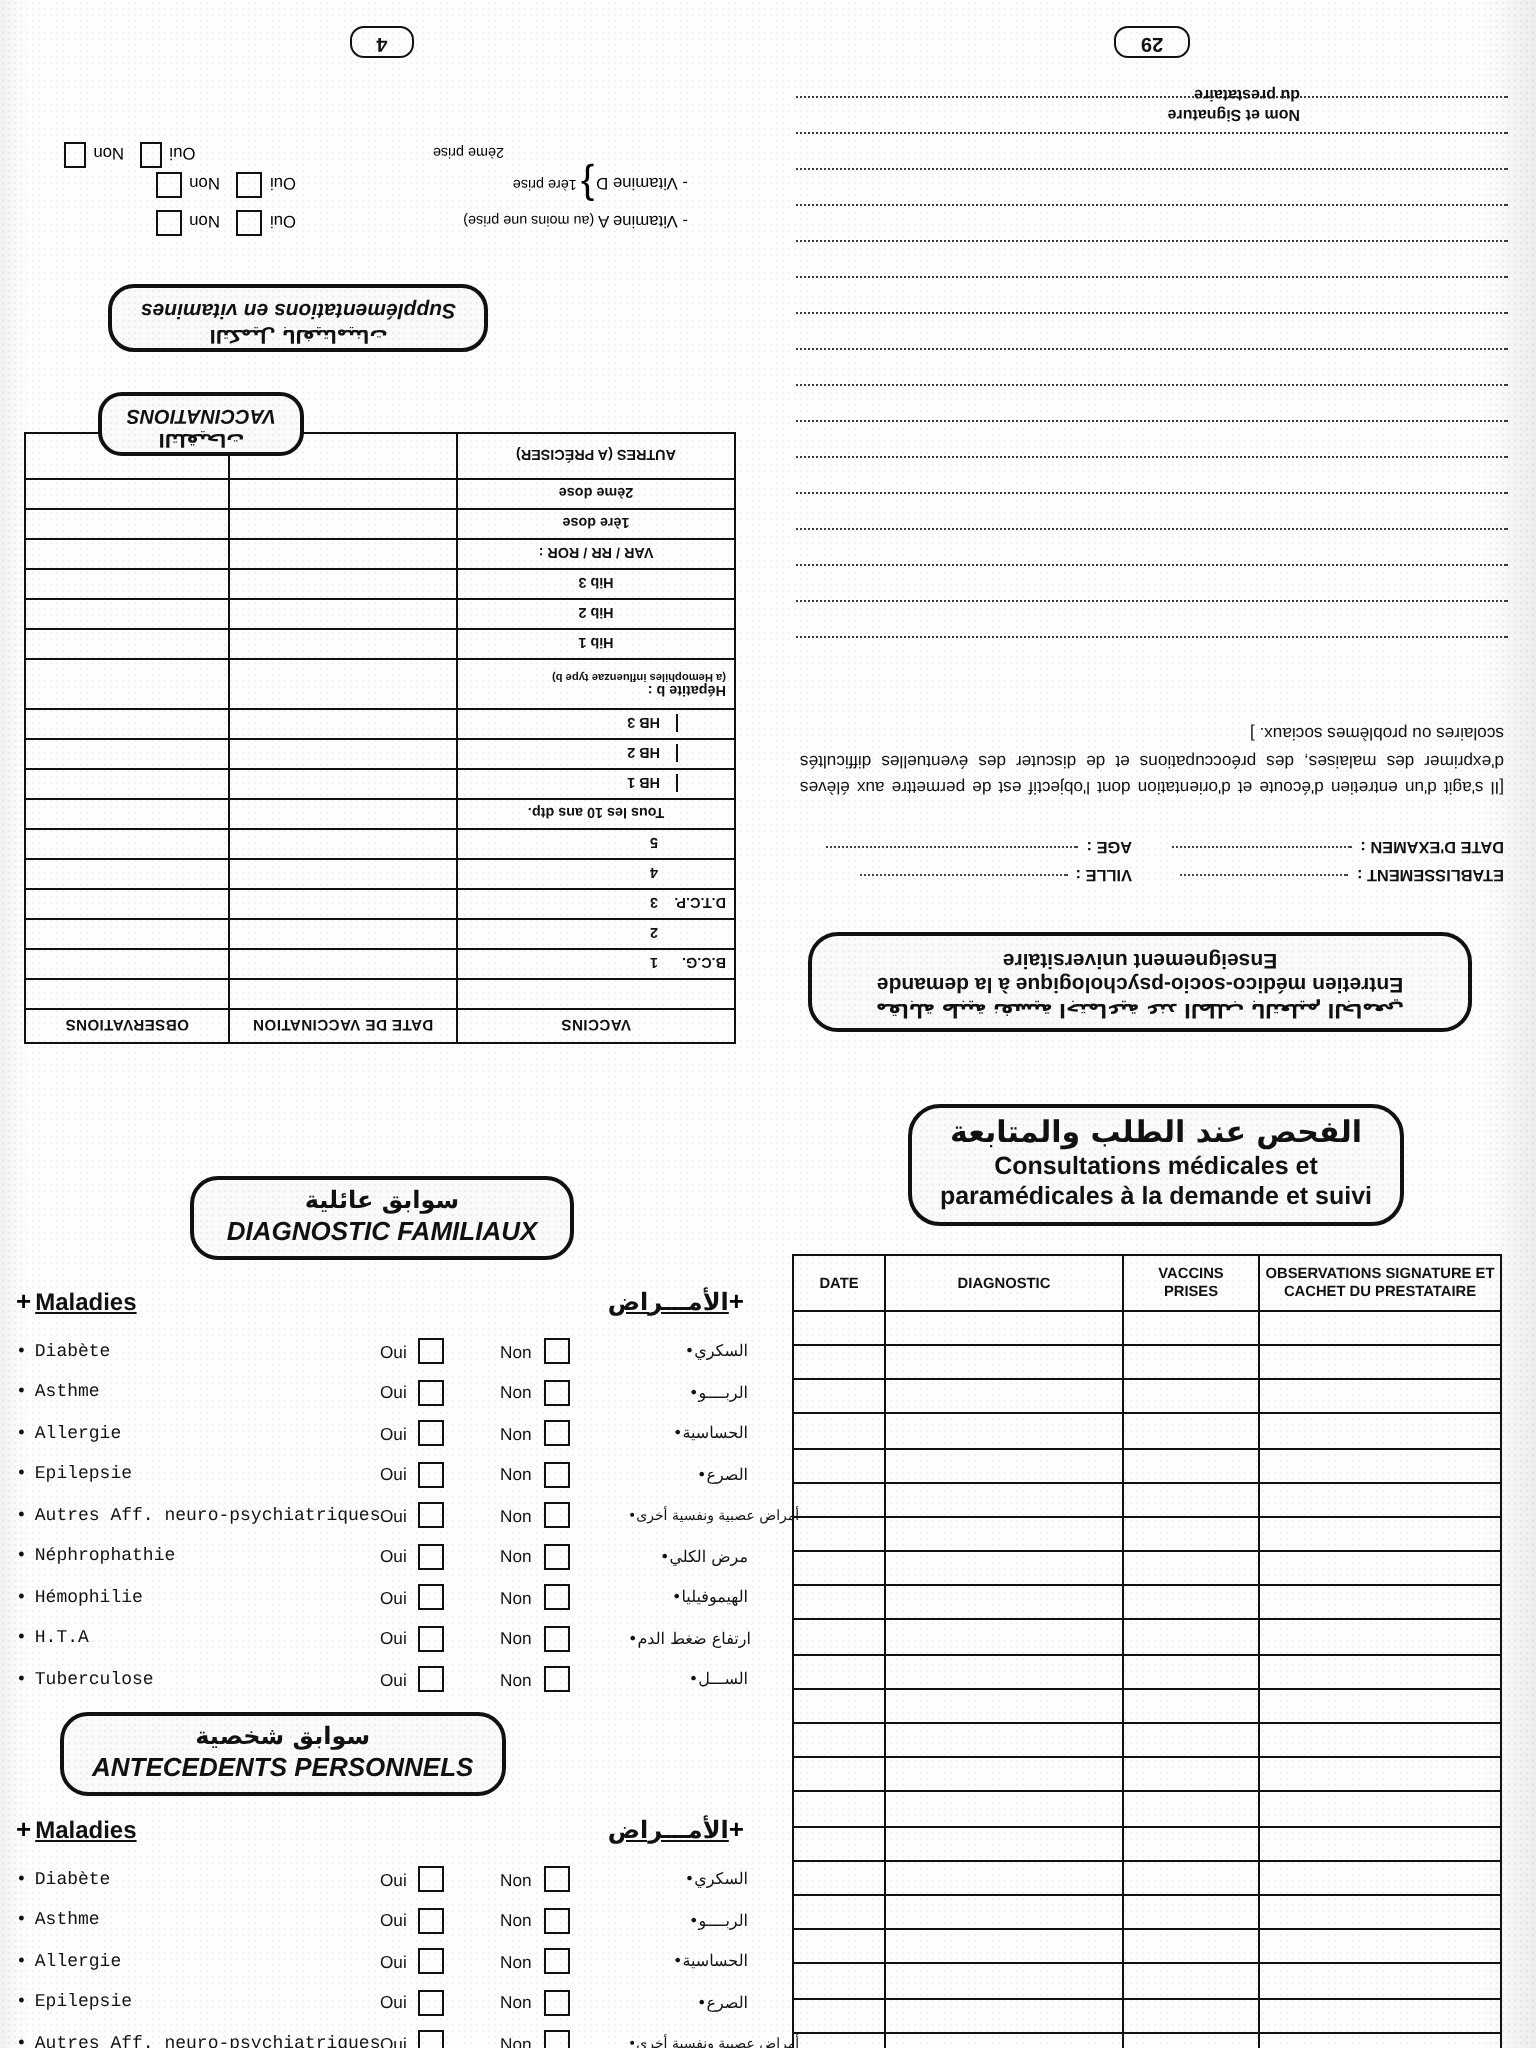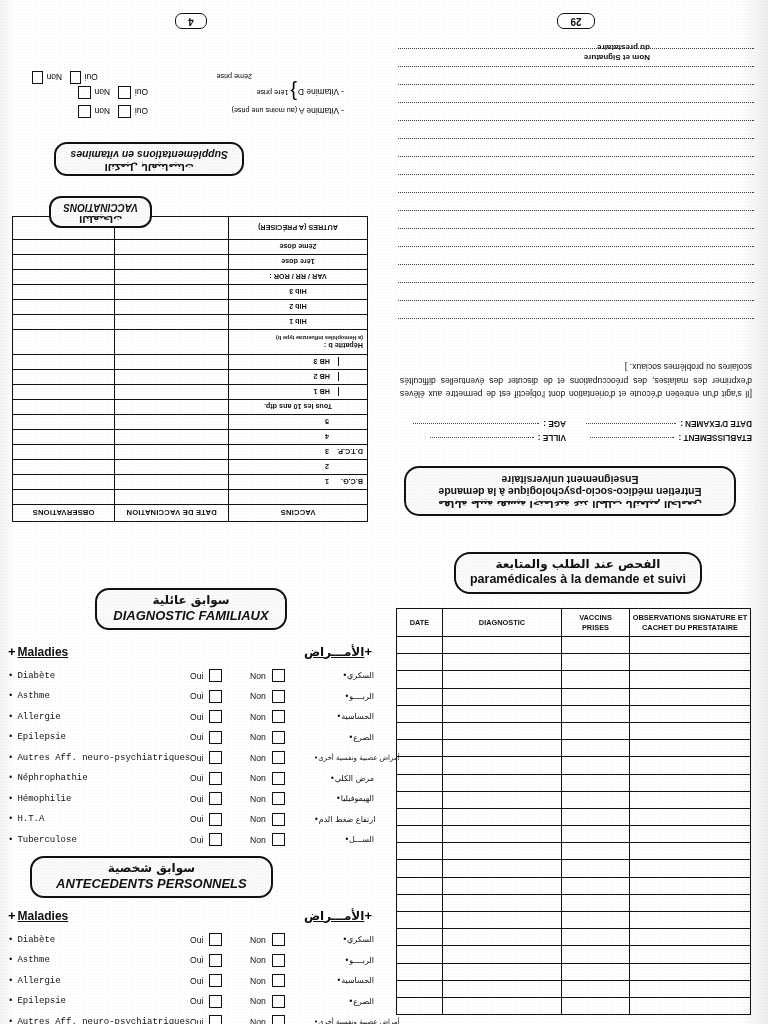--- a/index.html
+++ b/index.html
@@ -541,21 +541,21 @@
         <div class="yn">
             <span>Non</span>
             <span class="box"></span>
           </div>
         <div class="dis-ar"><span>الســـل</span><span class="bul">•</span></div>
       </div>
 
     </div>
 
     <div style="margin-top:6px;">
-      <div class="badge italic" style="padding:3px 24px 4px;border-radius:14px;margin-left:22px;">
+      <div class="badge italic" style="padding:3px 14px 4px;border-radius:14px;margin-left:22px;">
         <div class="ar" style="font-size:12px;letter-spacing:2px;">سوابق شخصية</div>
         <div class="fr" style="font-size:13px;">ANTECEDENTS PERSONNELS</div>
       </div>
     </div>
 
     <div class="sec-head" style="margin-top:8px;">
       <div>
         <span class="plus">+</span><span class="fr">Maladies</span>
       </div>
       <div>
@@ -637,21 +637,22 @@
         <div class="dis-ar"><span>مرض الكلي</span><span class="bul">•</span></div>
       </div>
 
     </div>
   </div>
 
   <div class="quad" style="left:396px;top:552px;width:364px;height:472px;">
 
     <div style="text-align:center;">
       <div class="badge" style="padding:3px 14px 5px;border-radius:16px;">
-        <div class="ar" style="font-size:12px;letter-spacing:.5px;">الفحص عند الطلب والمتابعة</div>
+        <div class="ar" style="font-size:15px;letter-spacing:.5px;">الفحص عند الطلب والمتابعة</div>
+        <div class="fr" style="font-size:12.5px;">Consultations médicales et</div>
         <div class="fr" style="font-size:12.5px;">paramédicales à la demande et suivi</div>
       </div>
     </div>
 
     <div style="margin-top:14px;">
       <table class="cons">
         <thead>
           <tr>
             <th class="c1">DATE</th>
             <th class="c2">DIAGNOSTIC</th>

